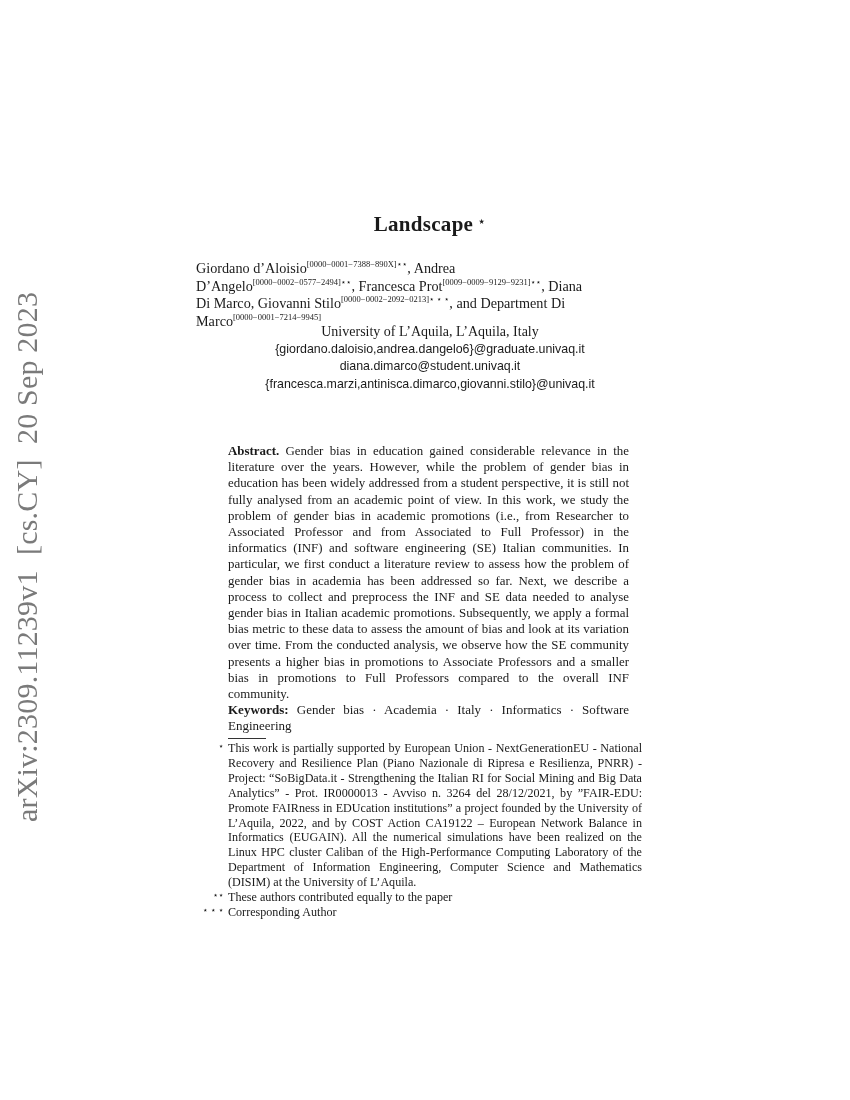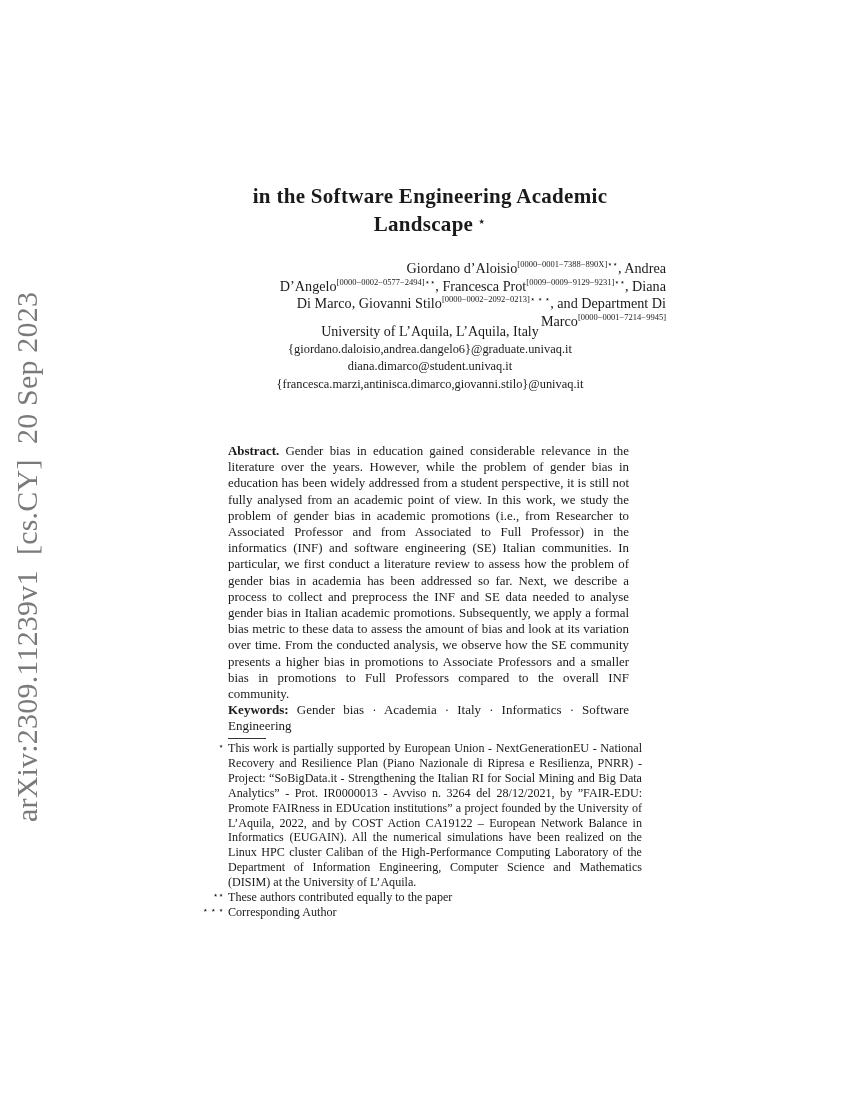--- a/index.html
+++ b/index.html
@@ -1,37 +1,37 @@
 <!DOCTYPE html>
 <html><head>
 <meta charset="utf-8">
 <style>
   html, body { margin: 0; padding: 0; background: #ffffff; }
   body { width: 850px; height: 1100px; position: relative; overflow: hidden;
          font-family: "DejaVu Serif", "Liberation Serif", serif; color: #1a1a1a; }
   .serif { font-family: "Liberation Serif", "DejaVu Serif", serif; }
-  .mono { font-family: Liberation Serif, serif; }
+  .mono { font-family: Liberation Sans, sans-serif; }
 
   .arxiv-stamp {
     position: absolute; left: 10px; top: 822px;
     transform: rotate(-90deg); transform-origin: 0 0;
     font-family: "Liberation Serif", "DejaVu Serif", serif;
     font-size: 30px; color: #7a7a7a; white-space: pre; letter-spacing: 0.2px;
   }
 
   .title {
     position: absolute; left: 200px; width: 460px; top: 156px;
     text-align: center; font-family: "Liberation Serif", serif; font-weight: bold;
     font-size: 21px; line-height: 26.5px; letter-spacing: 0.3px;
   }
   .title .star { font-weight: normal; font-size: 14px; vertical-align: 5px; margin-left: 4px; }
 
   .authors {
     position: absolute; left: 196px; width: 470px; top: 260px;
-    text-align: right; font-family: "Liberation Serif", serif;
+    text-align: left; font-family: "Liberation Serif", serif;
     font-size: 14.2px; line-height: 17.5px;
   }
   .authors sup { font-size: 8.5px; vertical-align: 6px; line-height: 0; }
 
   .affil {
     position: absolute; left: 200px; width: 460px; top: 323px;
     text-align: center; font-size: 13.5px; line-height: 17.5px;
   }
   .affil .line { display: block; }
   .affil .mono { font-size: 12.4px; }
@@ -59,21 +59,21 @@
   .fn { position: relative; padding-left: 58px; text-align: justify; }
   .fn .mark { position: absolute; left: 0; width: 54px; text-align: right; font-size: 9px; top: -2px; }
 </style>
 </head>
 <body>
 
 <div class="arxiv-stamp">arXiv:2309.11239v1  [cs.CY]  20 Sep 2023</div>
 
 <div class="title">
   <br>
-  <span>in the Software Engineering Academic</span><br>
+  <br>
   <span>Landscape</span><span class="star">⋆</span>
 </div>
 
 <div class="authors">
   <span>Giordano d’Aloisio</span><sup>[0000−0001−7388−890X]</sup><sup>⋆⋆</sup>, <span>Andrea</span><br>
   <span>D’Angelo</span><sup>[0000−0002−0577−2494]</sup><sup>⋆⋆</sup>, <span>Francesca Prot</span><sup>[0009−0009−9129−9231]</sup><sup>⋆⋆</sup>, <span>Diana</span><br>
   <span>Di Marco</span>, <span>Giovanni Stilo</span><sup>[0000−0002−2092−0213]</sup><sup>⋆ ⋆ ⋆</sup><span>, and </span><span>Department Di</span><br>
   <span>Marco</span><sup>[0000−0001−7214−9945]</sup>
 </div>
 

